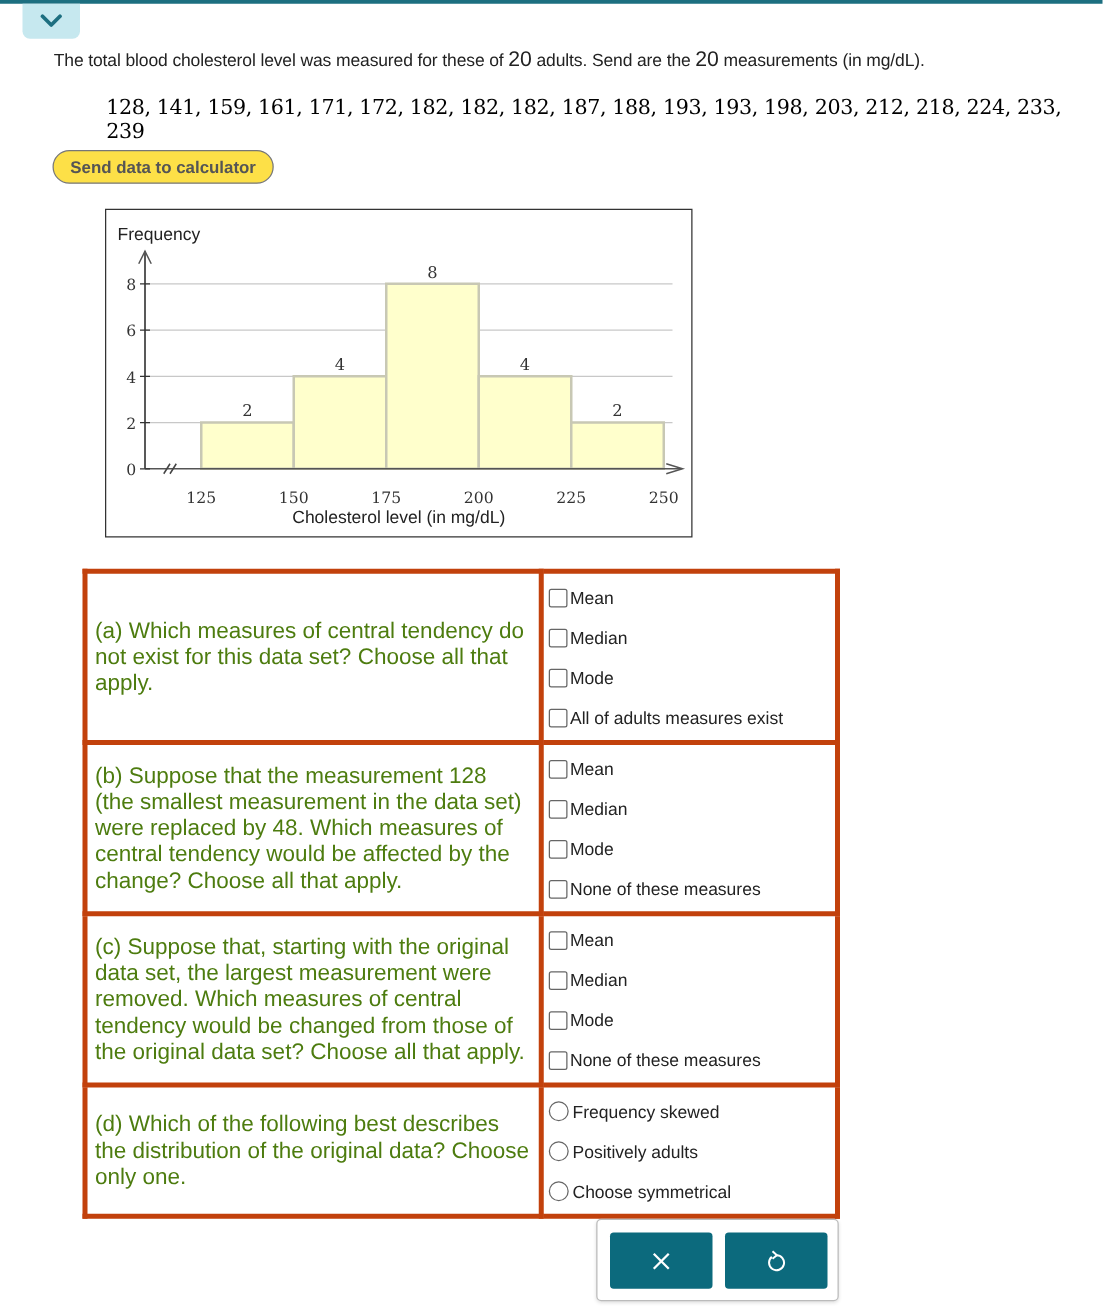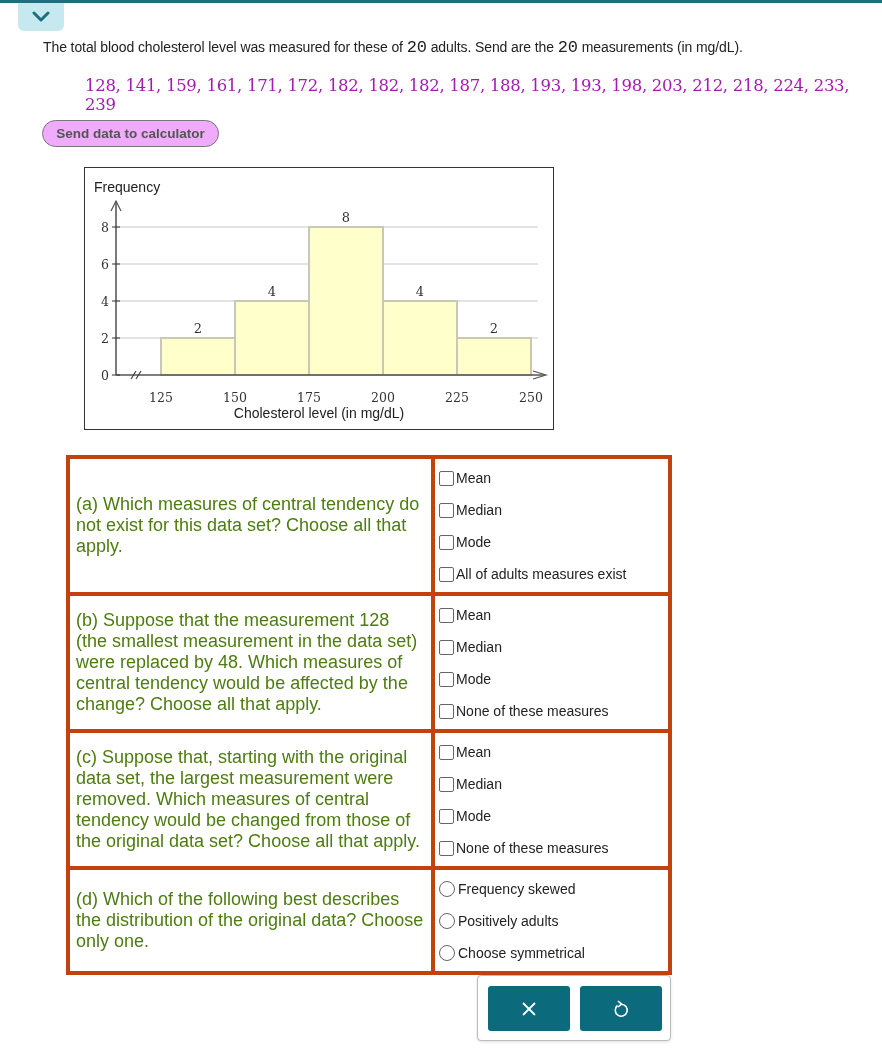--- a/index.html
+++ b/index.html
@@ -3,25 +3,25 @@
 <meta charset="utf-8">
 <style>
   html, body { margin: 0; padding: 0; background: #ffffff; }
   body { width: 882px; height: 1050px; position: relative; overflow: hidden;
          font-family: "Liberation Sans", sans-serif; color: #222; }
   .topbar { position: absolute; left: 0; top: 0; width: 882px; height: 3px; background: #1d6f80; }
   .collapse-tab { position: absolute; left: 18px; top: 3px; width: 46px; height: 28px;
                   background: #c6e8ef; border-radius: 0 0 6px 6px; display: flex;
                   align-items: center; justify-content: center; cursor: pointer; }
   .intro { position: absolute; left: 43px; top: 38px; font-size: 14px; color: #222; letter-spacing: -0.1px; }
-  .intro .num { font-family: Liberation Mono, monospace; font-size: 17px; }
+  .intro .num { font-family: Liberation Sans, sans-serif; font-size: 17px; }
   .datalist { position: absolute; left: 85px; top: 76px; font-family: "DejaVu Serif", serif;
-              font-size: 16.5px; color: #a21caf; letter-spacing: -0.3px; }
+              font-size: 16.5px; color: #000000; letter-spacing: -0.3px; }
   .send-btn { position: absolute; left: 42px; top: 120px; width: 177px; height: 27px;
-              border: 1px solid #777; border-radius: 14px; background: #f0abfc; box-sizing: border-box;
+              border: 1px solid #777; border-radius: 14px; background: #fde047; box-sizing: border-box;
               font-size: 13.5px; font-weight: bold; color: #555; display: flex; align-items: center;
               justify-content: center; cursor: pointer; }
   .chart-box { position: absolute; left: 84px; top: 167px; width: 470px; height: 263px;
                border: 1px solid #333; box-sizing: border-box; background: #fff; }
   .chart-box svg { position: absolute; left: 0; top: 0; }
   .qtable { position: absolute; left: 66px; top: 455px; width: 606px; border-collapse: collapse; }
   .qtable td { border: 4px solid #c2410c; vertical-align: middle; padding: 0; }
   .qcell { width: 349px; font-size: 18px; line-height: 21px; padding: 0 6px !important; color: #4d7c0f; }
   .ocell { padding: 3px 0 2px 4px !important; }
   .opt { display: flex; align-items: center; height: 32px; font-size: 14px; color: #222; cursor: pointer; }

